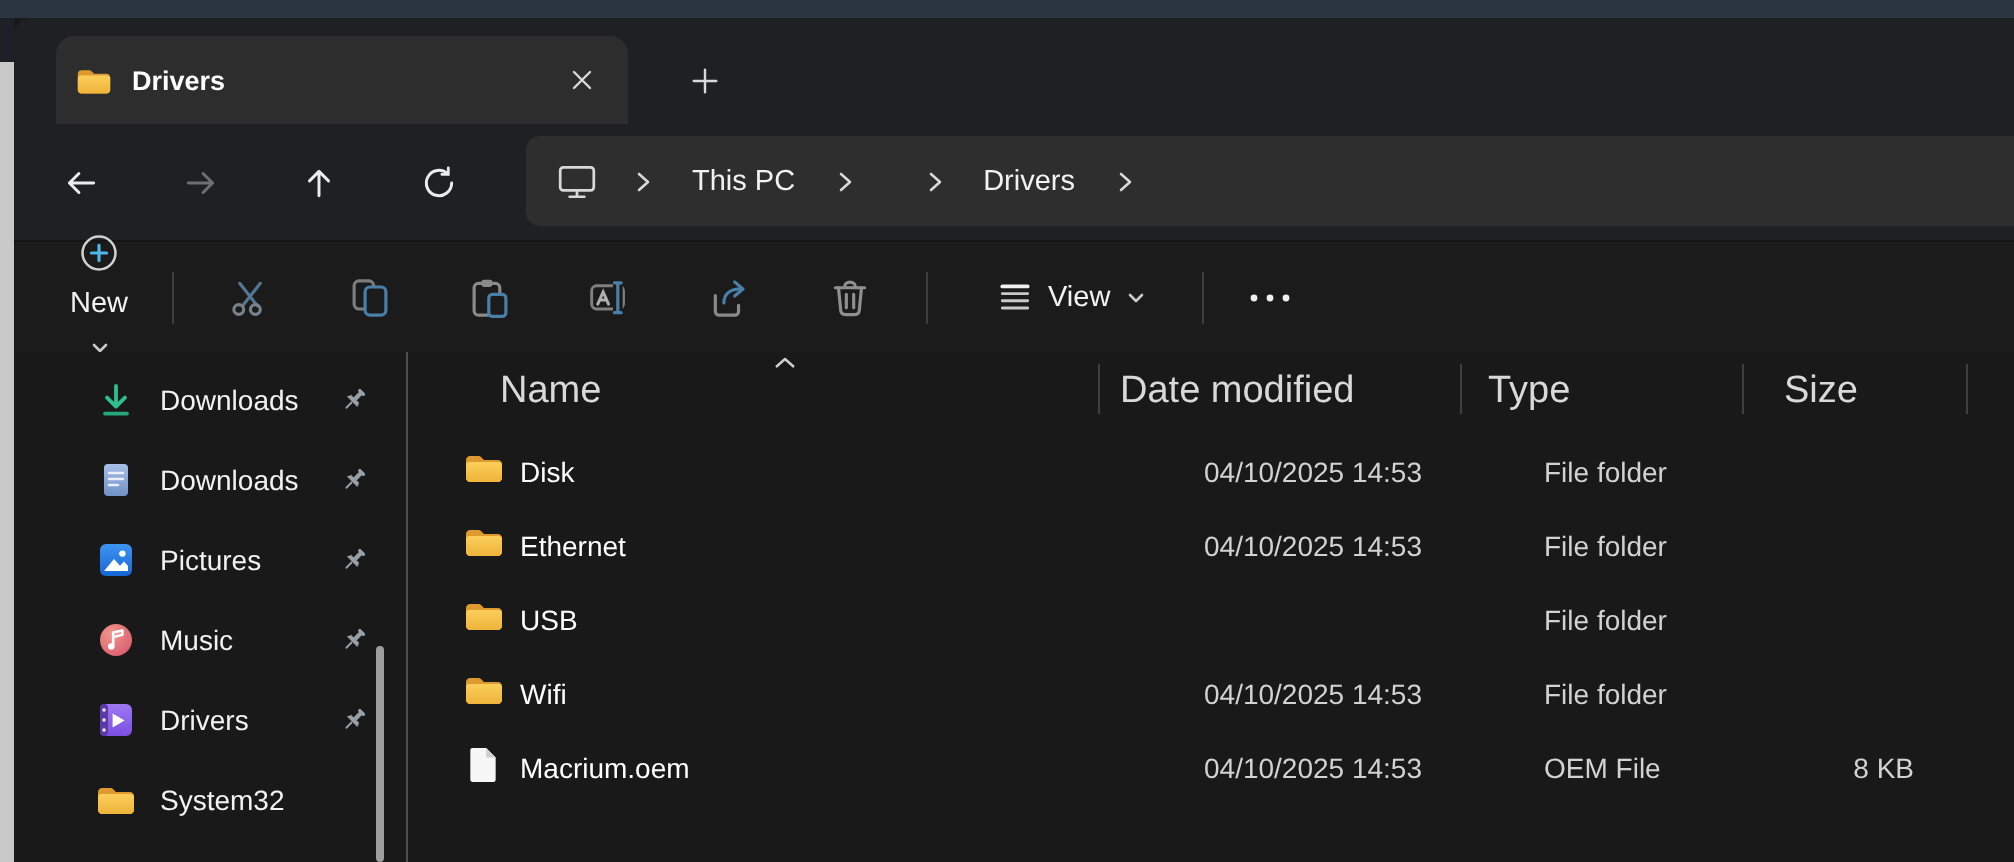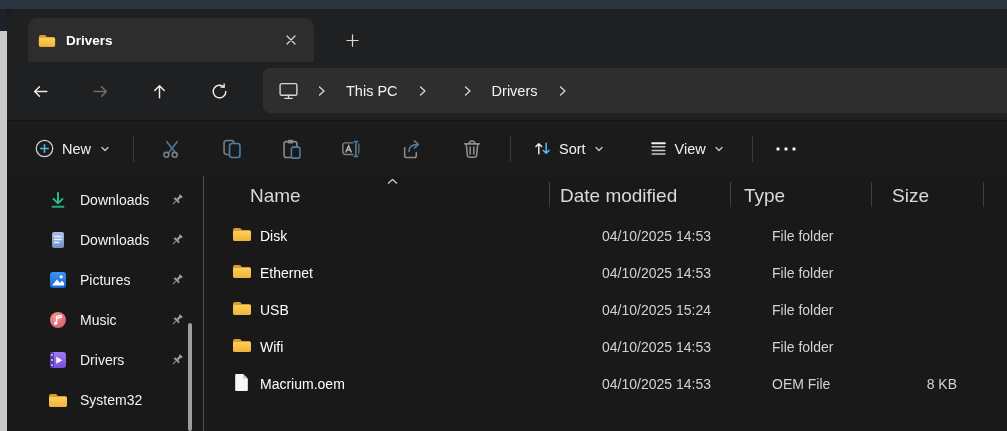--- a/index.html
+++ b/index.html
@@ -36,21 +36,21 @@
   .crumb{font-size:14.5px;color:#f2f2f2;padding:4px 2px;white-space:nowrap;}
   .crumb-sep{margin:0 18px;display:flex;align-items:center;}
 
   
   .toolbar-line{position:absolute;left:0;top:111px;width:100%;height:1px;background:#141414;}
   .toolbar{position:absolute;left:0;top:112px;width:100%;height:55px;background:#1b1b1b;
     display:flex;align-items:center;}
   .tb-sep{width:1px;height:26px;background:#3d3d3d;}
   .tb-btn{display:flex;align-items:center;justify-content:center;height:38px;border-radius:4px;}
   .tb-icon-btn{width:24px;margin-left:36px;}
-  .new-btn{margin-left:20px;padding:0 8px;gap:8px;}
+  .new-btn{margin-left:20px;padding:0 8px;gap:8px;flex-direction:column;}
   .new-label,.sort-label,.view-label{font-size:14.5px;color:#f2f2f2;}
   .more-btn{margin-left:16px;width:34px;}
 
   
   .content{position:absolute;left:0;top:167px;width:1000px;height:255px;background:#191919;}
 
   
   .sidebar{position:absolute;left:0;top:0;width:196px;height:255px;}
   .side-item{position:absolute;left:13px;width:170px;height:40px;display:flex;align-items:center;
     padding-left:28px;box-sizing:border-box;border-radius:4px;}
@@ -279,34 +279,20 @@
           <svg width="22" height="22" viewBox="0 0 18 18" fill="none" stroke="#8f8f8f" stroke-width="1.3" stroke-linecap="round">
             <path d="M3 4.8h12M6.8 4.5c0-1.2.9-2 2.2-2s2.2.8 2.2 2"></path>
             <path d="M4.3 4.8l.9 9.3c.1 1 .9 1.7 1.9 1.7h3.8c1 0 1.8-.7 1.9-1.7l.9-9.3"></path>
             <path d="M7.5 7.5v5.5M10.5 7.5v5.5"></path>
             </svg>
         </span>
       </div>
 
       <div class="tb-sep" style="margin-left:26px"></div>
 
-      <div class="tb-btn" style="margin-left:12px;padding:0 10px;gap:7px">
-        <span>
-          <svg width="19" height="19" viewBox="0 0 18 18" fill="none" stroke-linecap="round" stroke-linejoin="round">
-            <path d="M5.5 14V4.5M2.8 7.2 5.5 4.5 8.2 7.2" stroke="#e8e8e8" stroke-width="1.4"></path>
-            <path d="M12.5 4v9.5M9.8 10.8 12.5 13.5 15.2 10.8" stroke="#4cc2ff" stroke-width="1.4"></path>
-            </svg>
-        </span>
-        <span class="sort-label">Sort</span>
-        <span>
-          <svg width="12" height="12" viewBox="0 0 12 12">
-              <use href="#icoChevDown"></use>
-            </svg>
-        </span>
-      </div>
 
       <div class="tb-btn" style="margin-left:24px;padding:0 10px;gap:7px">
         <span>
           <svg width="19" height="19" viewBox="0 0 18 18" fill="none" stroke-linecap="round">
             <path d="M3 4h12" stroke="#f0f0f0" stroke-width="1.8"></path>
             <path d="M3 7.4h12M3 10.8h12M3 14.2h12" stroke="#c9c9c9" stroke-width="1.4"></path>
             </svg>
         </span>
         <span class="view-label">View</span>
         <span>
@@ -460,21 +446,20 @@
           <span class="cell c-type">File folder</span>
           <span class="cell c-size"></span>
         </div>
         <div class="file-row" style="top:116px">
           <span class="row-icon">
             <svg width="20" height="16" viewBox="0 0 20 16">
                 <use href="#icoFolder"></use>
               </svg>
             </span>
           <span class="cell c-name">USB</span>
-          <span class="cell c-date">04/10/2025 15:24</span>
           <span class="cell c-type">File folder</span>
           <span class="cell c-size"></span>
         </div>
         <div class="file-row" style="top:153px">
           <span class="row-icon">
             <svg width="20" height="16" viewBox="0 0 20 16">
                 <use href="#icoFolder"></use>
               </svg>
             </span>
           <span class="cell c-name">Wifi</span>

